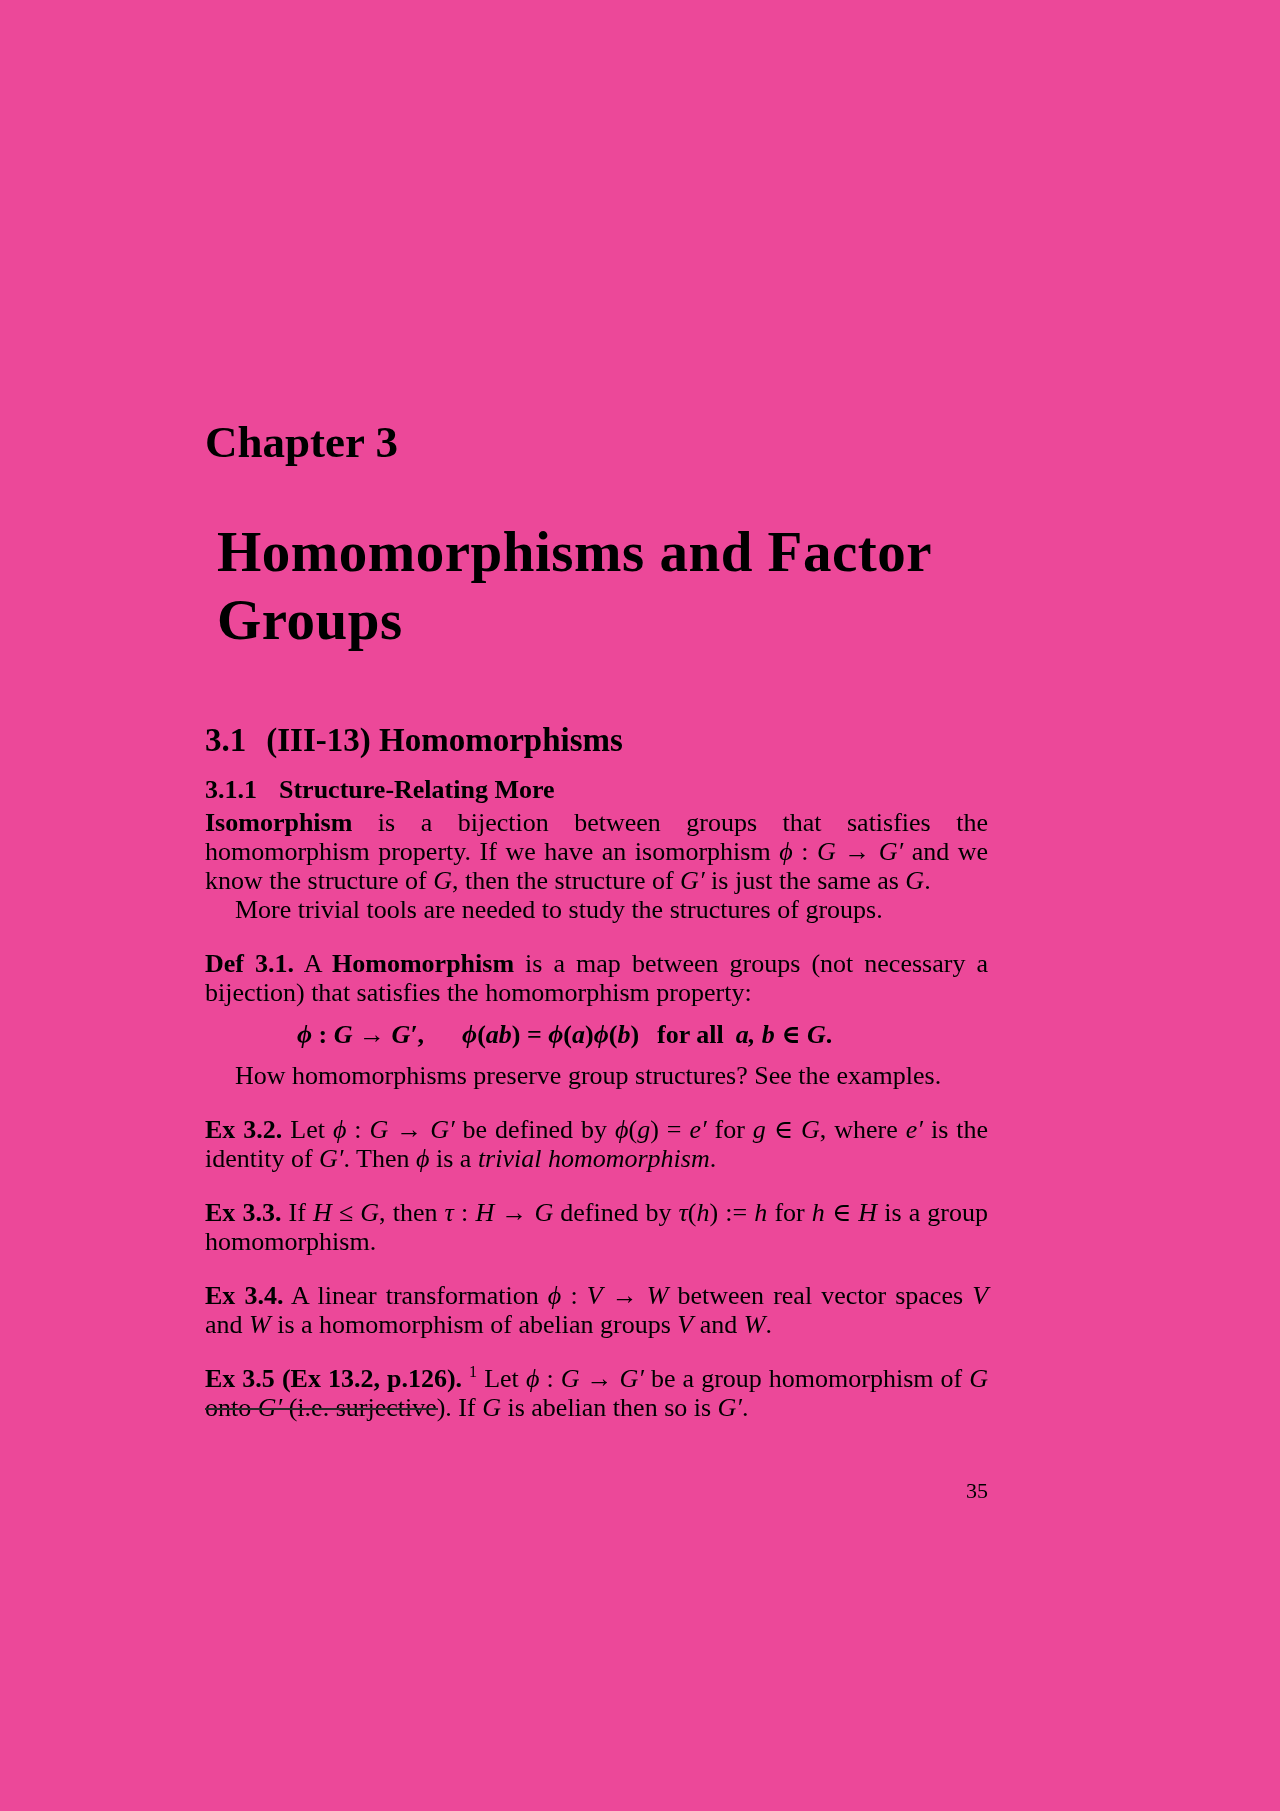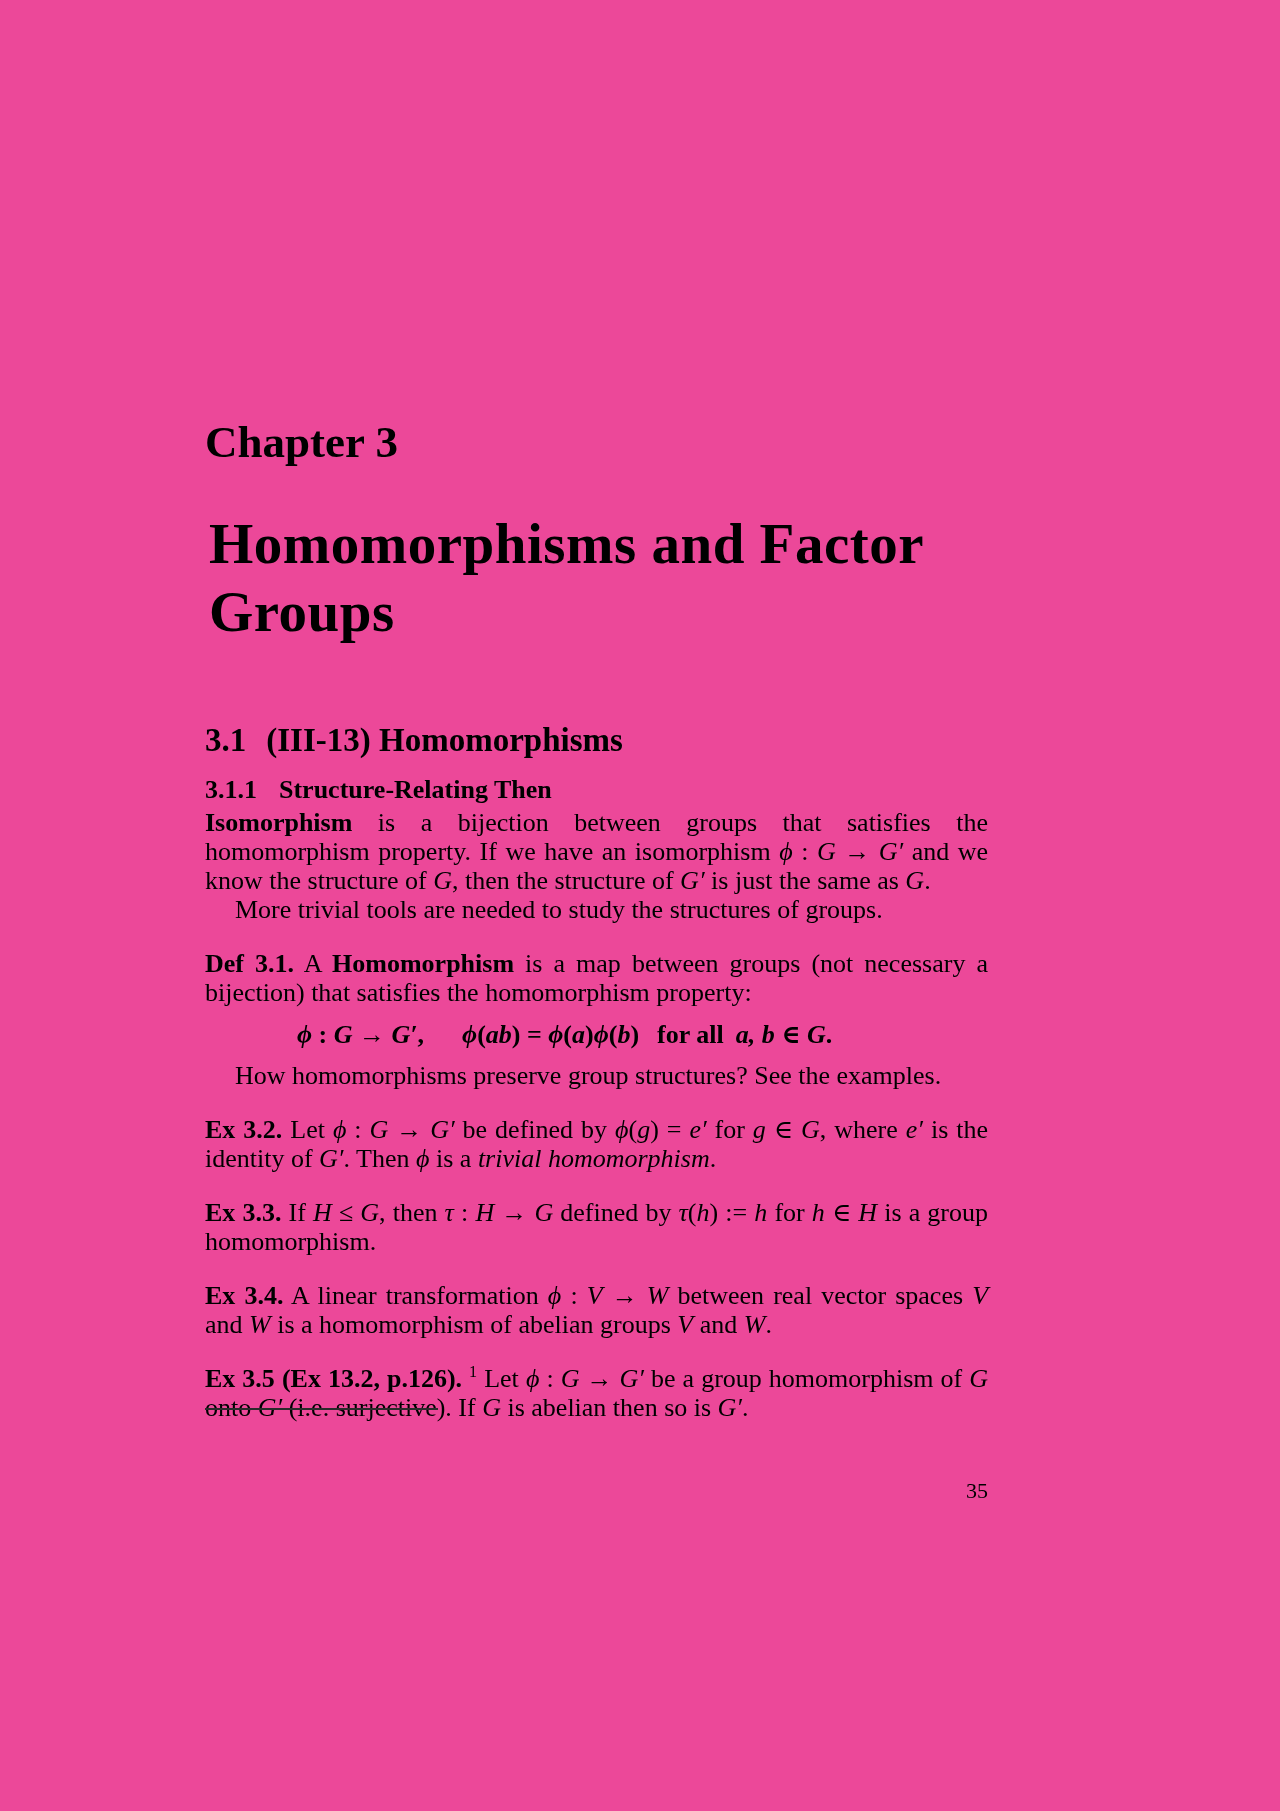--- a/index.html
+++ b/index.html
@@ -7,21 +7,21 @@
     position:relative;
     width:1280px;
     height:1811px;
     background:#ec4899;
     color:#000000;
     font-family:"Liberation Serif","DejaVu Serif",serif;
     overflow:hidden;
   }
   .column{position:absolute;left:205px;top:0;width:783px;height:100%;}
   .chapter-label{position:absolute;top:420px;left:0;font-size:45px;font-weight:700;line-height:1;}
-  .doc-title{position:absolute;top:506px;left:0;margin:4px;font-size:57px;font-weight:700;line-height:68px;letter-spacing:0.5px;}
+  .doc-title{position:absolute;top:506px;left:0;margin:12px;font-size:57px;font-weight:700;line-height:68px;letter-spacing:0.5px;}
   .section-heading{position:absolute;top:724px;left:0;font-size:33px;font-weight:700;line-height:1;}
   .sec-num{margin-right:20px;}
   .subsection-heading{position:absolute;top:777px;left:0;font-size:26px;font-weight:700;line-height:1;}
   .subsec-num{margin-right:22px;}
   .body-text{position:absolute;top:808px;left:0;width:783px;font-size:26px;line-height:29px;}
   .para{margin:0;text-align:justify;}
   .indent{text-indent:30px;}
   .spaced{margin-top:25px;}
   .spaced-sm{margin-top:12px;}
   .equation{margin:13px 0 12px 0;padding-left:92px;white-space:nowrap;font-weight:bold;}
@@ -40,21 +40,21 @@
 
     <div class="chapter-label">Chapter 3</div>
 
     <h1 class="doc-title"><span>Homomorphisms and Factor</span><br><span>Groups</span></h1>
 
     <div class="section-heading">
       <span class="sec-num">3.1</span><span>(III-13) Homomorphisms</span>
     </div>
 
     <div class="subsection-heading">
-      <span class="subsec-num">3.1.1</span><span>Structure-Relating Then</span>
+      <span class="subsec-num">3.1.1</span><span>Structure-Relating More</span>
     </div>
 
     <div class="body-text">
       <p class="para"><span class="b">Isomorphism</span><span> is a bijection between groups that satisfies the homomorphism property. If we have an isomorphism </span><span class="it">ϕ</span><span> : </span><span class="it">G</span><span> → </span><span class="it">G′</span><span> and we know the structure of </span><span class="it">G</span><span>, then the structure of </span><span class="it">G′</span><span> is just the same as </span><span class="it">G</span><span>.</span></p>
       <p class="para indent"><span>More trivial tools are needed to study the structures of groups.</span></p>
       <p class="para spaced"><span class="b">Def 3.1.</span><span> A </span><span class="b">Homomorphism</span><span> is a map between groups (not necessary a bijection) that satisfies the homomorphism property:</span></p>
       <div class="equation"><span class="it">ϕ</span><span> : </span><span class="it">G</span><span> → </span><span class="it">G′</span><span style="padding-right: 38px;">,</span><span class="it">ϕ</span><span>(</span><span class="it">ab</span><span>) = </span><span class="it">ϕ</span><span>(</span><span class="it">a</span><span>)</span><span class="it">ϕ</span><span>(</span><span class="it">b</span><span style="padding-right: 18px;">)</span><span style="padding-right: 12px;">for all</span><span class="it">a, b</span><span> ∈ </span><span class="it">G</span><span>.</span></div>
       <p class="para indent spaced-sm"><span>How homomorphisms preserve group structures? See the examples.</span></p>
       <p class="para spaced"><span class="b">Ex 3.2.</span><span> Let </span><span class="it">ϕ</span><span> : </span><span class="it">G</span><span> → </span><span class="it">G′</span><span> be defined by </span><span class="it">ϕ</span><span>(</span><span class="it">g</span><span>) = </span><span class="it">e′</span><span> for </span><span class="it">g</span><span> ∈ </span><span class="it">G</span><span>, where </span><span class="it">e′</span><span> is the identity of </span><span class="it">G′</span><span>. Then </span><span class="it">ϕ</span><span> is a </span><span class="it">trivial homomorphism</span><span>.</span></p>
       <p class="para spaced"><span class="b">Ex 3.3.</span><span> If </span><span class="it">H</span><span> ≤ </span><span class="it">G</span><span>, then </span><span class="it">τ</span><span> : </span><span class="it">H</span><span> → </span><span class="it">G</span><span> defined by </span><span class="it">τ</span><span>(</span><span class="it">h</span><span>) := </span><span class="it">h</span><span> for </span><span class="it">h</span><span> ∈ </span><span class="it">H</span><span> is a group homomorphism.</span></p>

